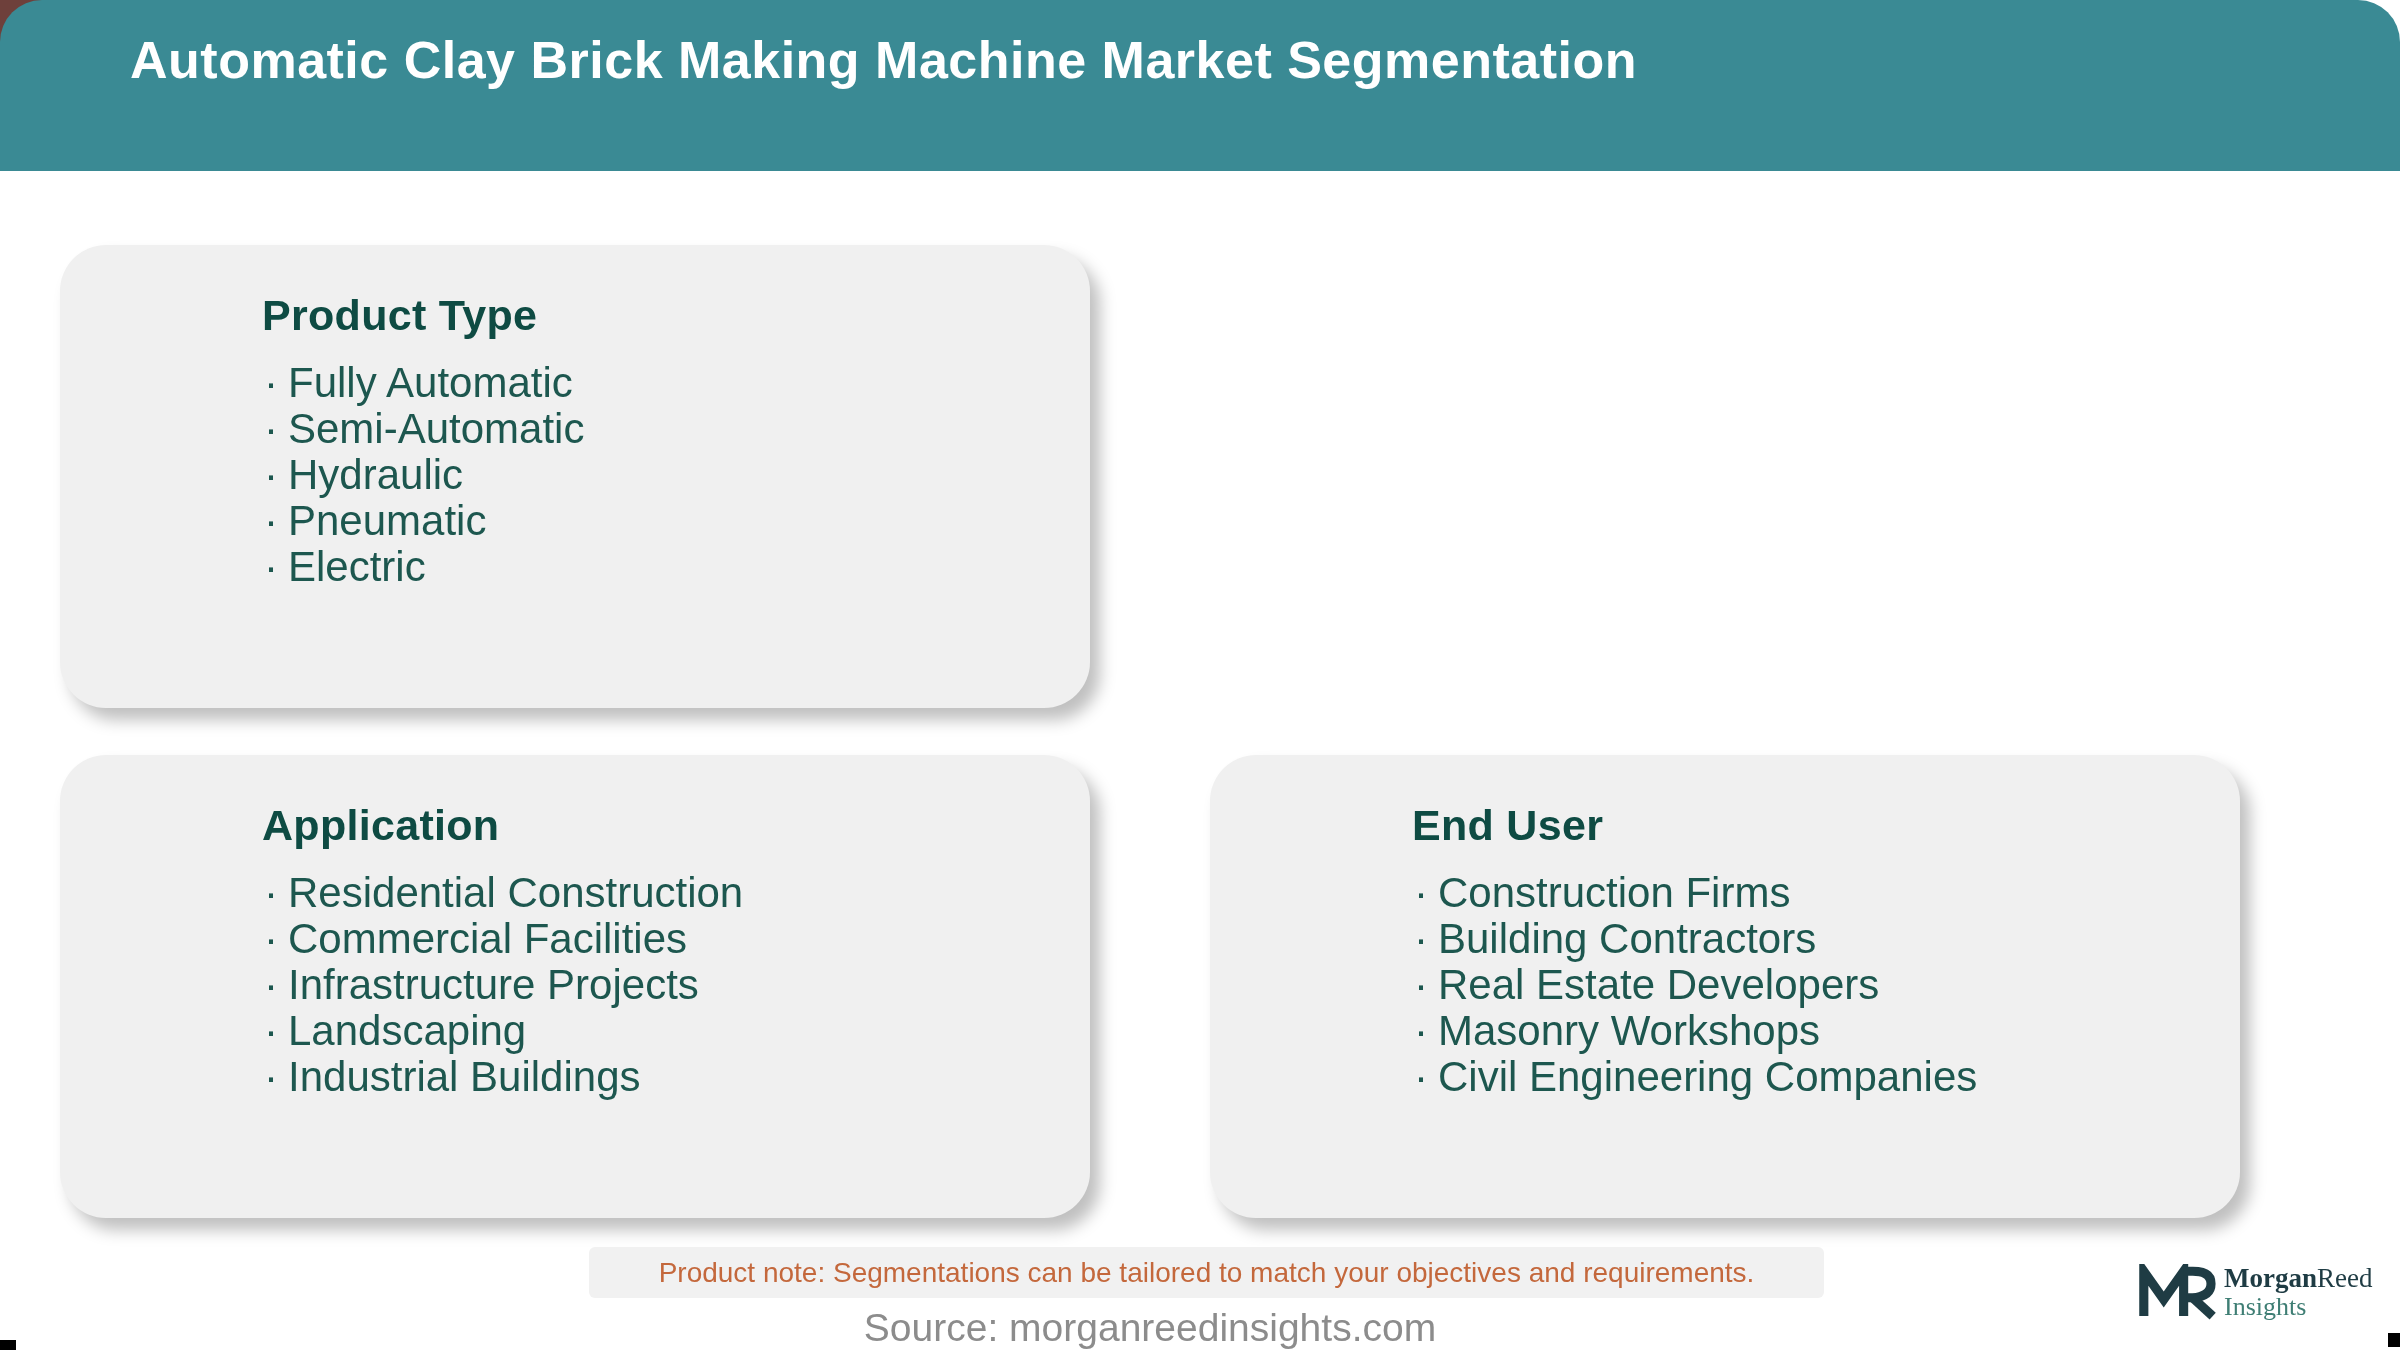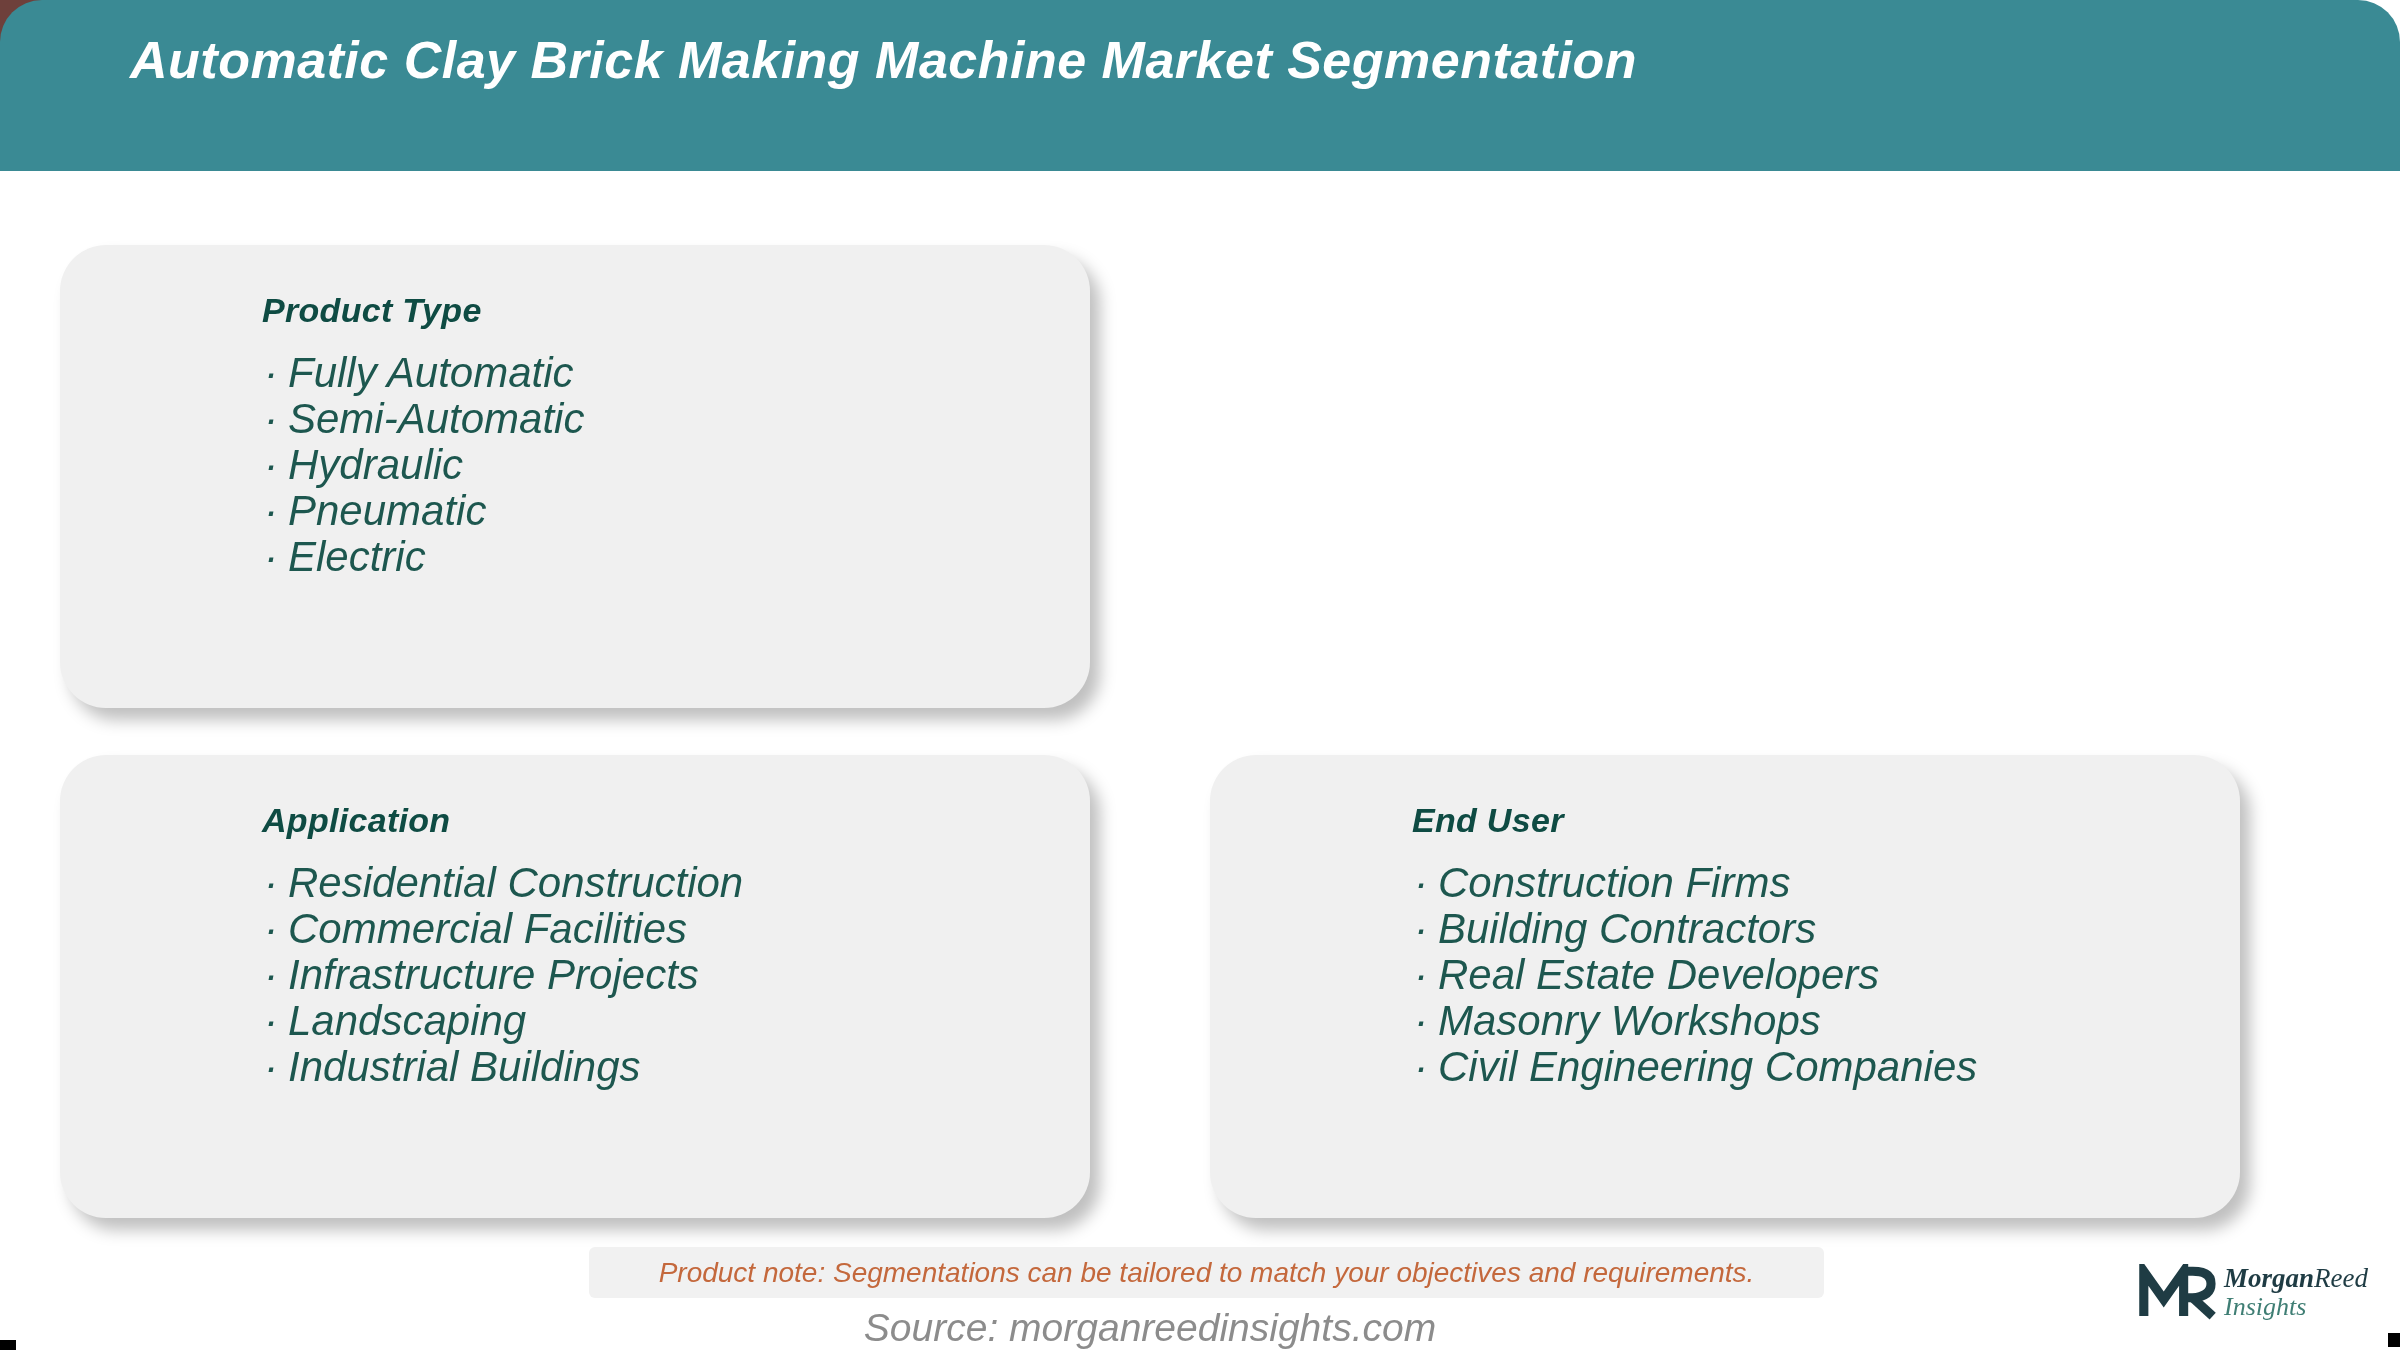--- a/index.html
+++ b/index.html
@@ -2,21 +2,21 @@
 <html style="--header-bg: #3A8A94; --card-bg: #F0F0F0; --heading: #0E4B43; --item-text: #1D574F; --note-bg: #F1F1F1; --note-text: #C4683C; --source-text: #8C8C8C; --logo-dark: #1F3C44; --logo-teal: #3F7E74; --accent-maroon: #6E403B; --accent-gray: #8C9396;"><head>
 <meta charset="utf-8">
 <style>
   html,body { margin:0; padding:0; }
   body {
     width:2400px; height:1350px;
     background:#ffffff;
     font-family:"Liberation Sans", sans-serif;
     position:relative; overflow:hidden;
   }
-  .page { position:absolute; inset:0; width:1984px; height:1350px;font-style:italic; }
+  .page { position:absolute; inset:0; width:1984px; height:1350px; }
 
   
   .accent { position:absolute; width:58px; height:58px; top:0; }
   .accent-tl { left:0; background:var(--accent-maroon,#6E403B); }
   .accent-tr { right:0; background:var(--accent-gray,#8C9396); }
 
   .header {
     position:absolute; left:0; top:0; width:2400px; height:171px;
     background:var(--header-bg,#3A8A94);
     border-radius:42px 42px 0 0;
@@ -35,21 +35,21 @@
     box-sizing:border-box;
     padding:46px 40px 0 202px;
   }
   .card-1 { left:60px;   top:245px; }
   .card-2 { left:1210px; top:245px; }
   .card-3 { left:60px;   top:755px; }
   .card-4 { left:1210px; top:755px; }
 
   .card h2 {
     margin:0 0 20px 0;
-    font-size:34px; font-weight:700;
+    font-size:43px; font-weight:700;
     color:var(--heading,#0E4B43);
     letter-spacing:0.3px;
   }
   .card ul { margin:0; padding:0; list-style:none; }
   .card li {
     position:relative; padding-left:26px;
     font-size:42px; line-height:46px;
     color:var(--item-text,#1D574F);
     white-space:nowrap;
   }

